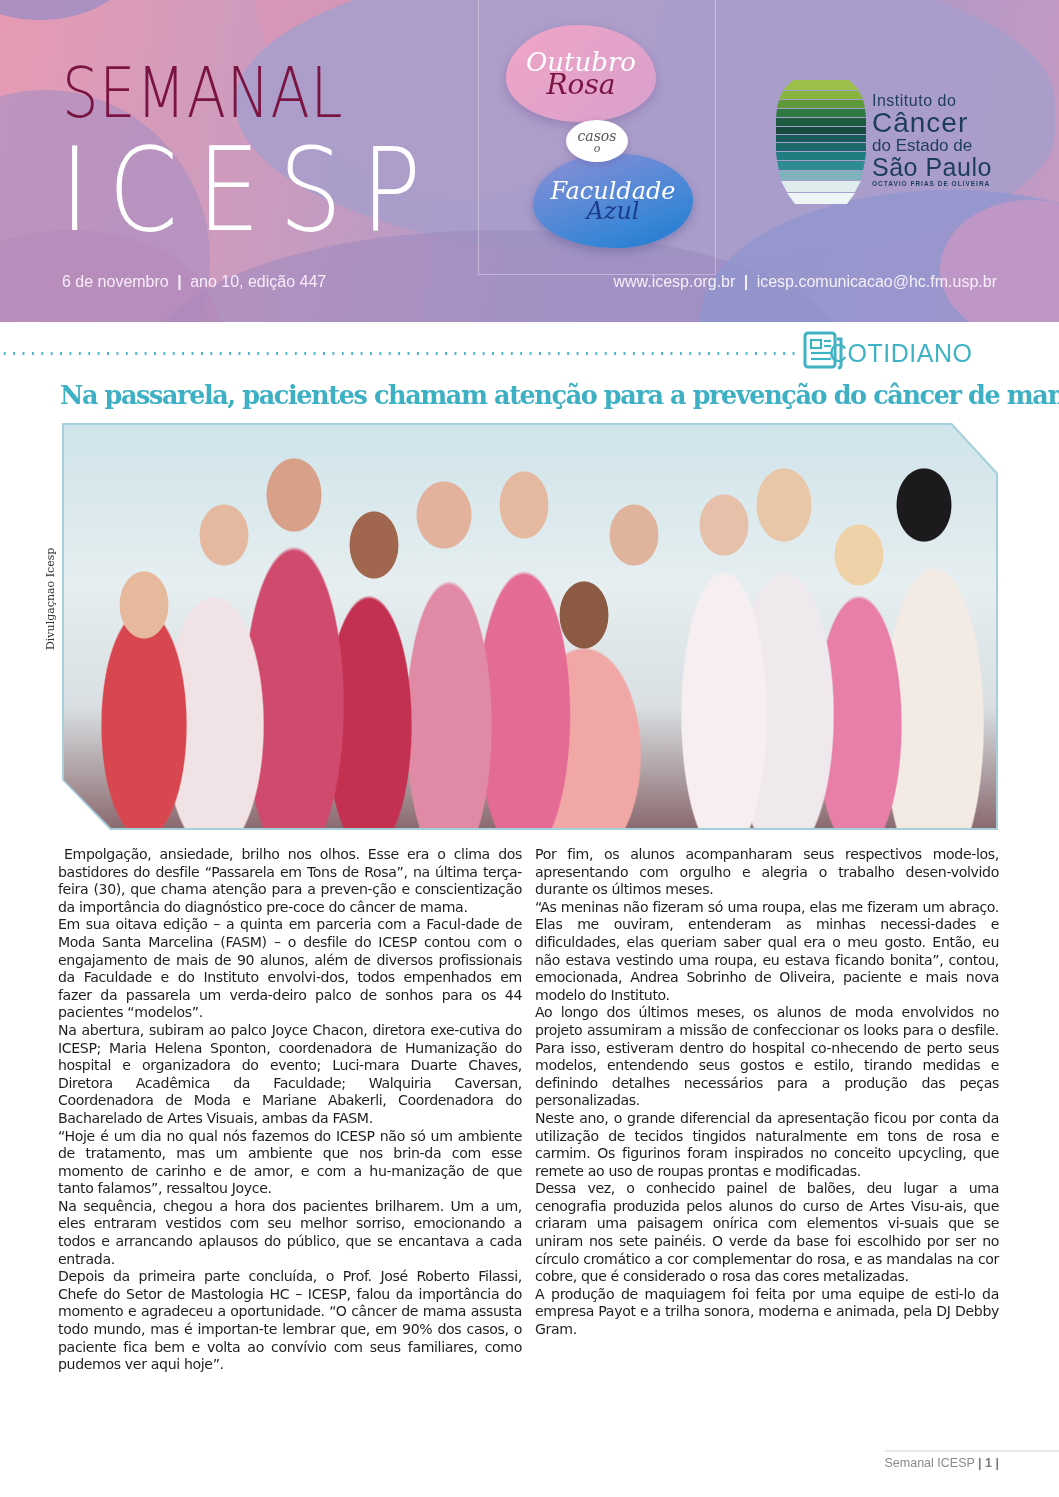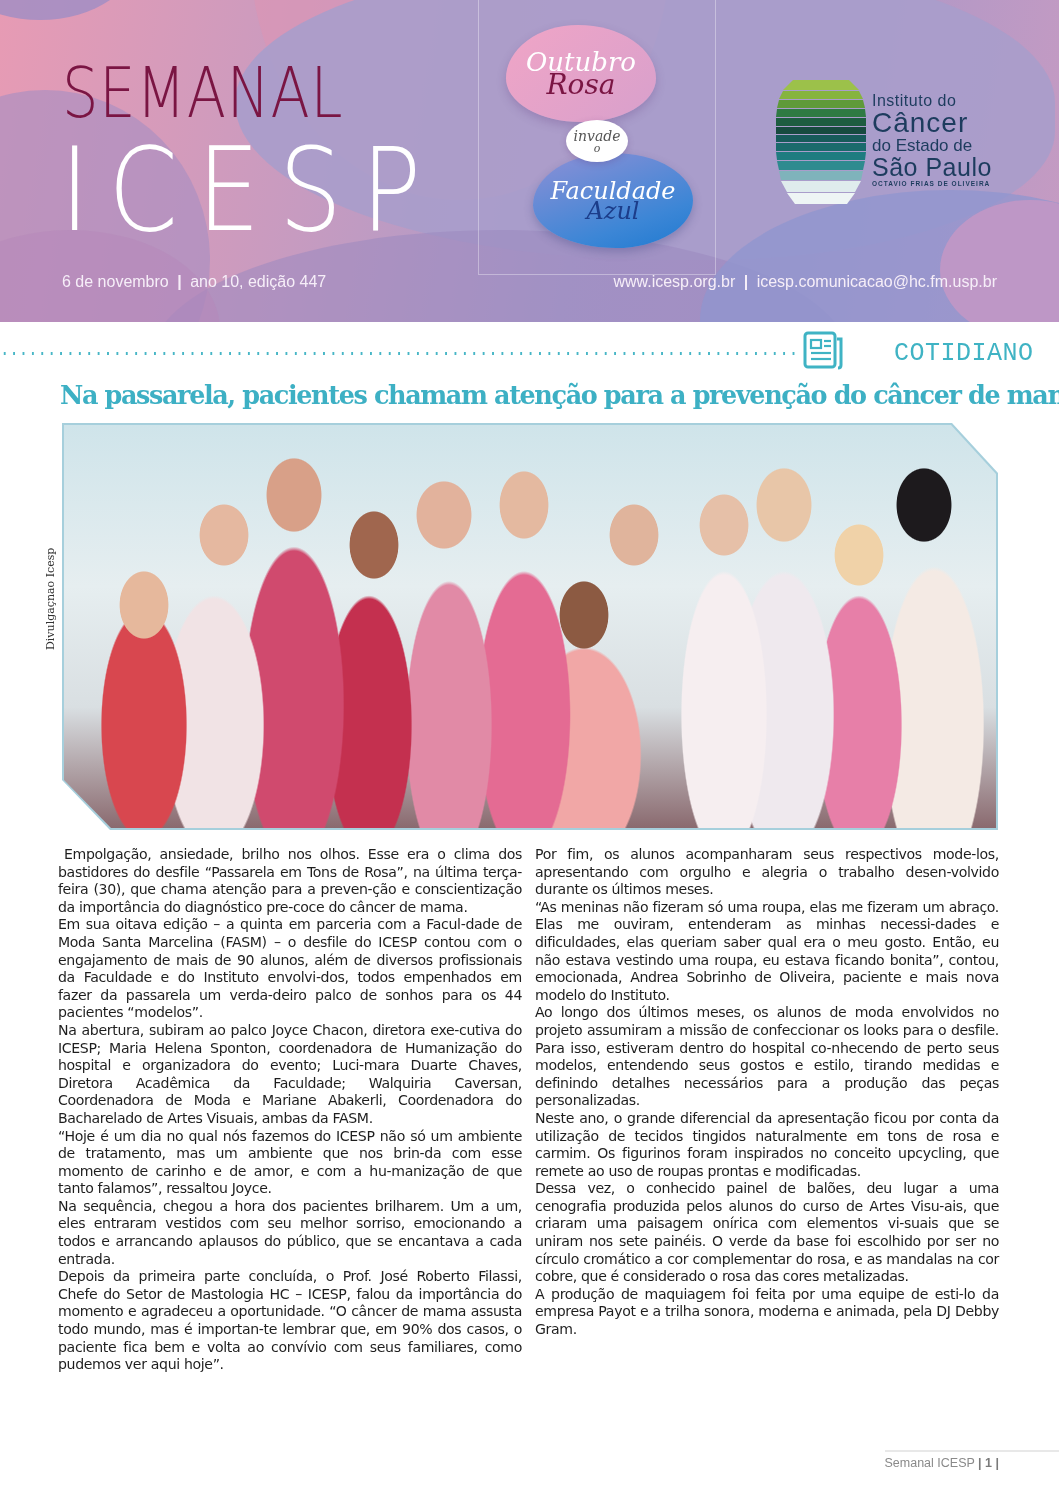--- a/index.html
+++ b/index.html
@@ -82,22 +82,22 @@
   .contact-line .sep { font-weight: bold; margin: 0 4px; }
 
   
   .dots {
     position: absolute; left: 0; top: 352px; width: 796px; height: 3px;
     background-image: radial-gradient(circle, #47b6c6 1.2px, transparent 1.4px);
     background-size: 9.4px 3px; background-repeat: repeat-x;
   }
   .section-icon { position: absolute; left: 803px; top: 331px; width: 42px; height: 40px; }
   .section-label {
-    position: absolute; left: 894px; top: 339px;
-    font-family: Liberation Mono, monospace; font-size: 25px; color: #3fb3c4; letter-spacing: .5px;
+    position: absolute; left: 829px; top: 339px;
+    font-family: Liberation Sans, sans-serif; font-size: 25px; color: #3fb3c4; letter-spacing: .5px;
   }
 
   .headline {
     position: absolute; left: 60px; top: 380px; width: 940px;
     font-family: "DejaVu Serif", serif; font-size: 25.5px; color: #3db0c4;
     letter-spacing: -1.4px; white-space: nowrap;
   }
 
   
   .photo-wrap {
@@ -186,21 +186,21 @@
   <div class="campaign-frame"></div>
   <div class="pill pill-pink">
     <span class="script s-outubro">Outubro</span>
     <span class="script s-rosa">Rosa</span>
   </div>
   <div class="pill pill-blue">
     <span class="script s-novembro">Faculdade</span>
     <span class="script s-azul">Azul</span>
   </div>
   <div class="pill pill-white">
-    <span class="script s-invade">invade</span>
+    <span class="script s-invade">casos</span>
     <span class="script s-o">o</span>
   </div>
 
   <div class="logo">
     <svg class="logo-mark" viewBox="0 0 92 128">
       <polygon points="18,0 74,0 84,10 8,10" fill="#9cc14a"></polygon>
       <polygon points="8,11 84,11 88,19 4,19" fill="#86b43e"></polygon>
       <polygon points="4,20 88,20 90,28 2,28" fill="#5f9a3a"></polygon>
       <polygon points="2,29 90,29 91,37 1,37" fill="#2f7a43"></polygon>
       <polygon points="1,38 91,38 91,46 1,46" fill="#1d5c40"></polygon>

